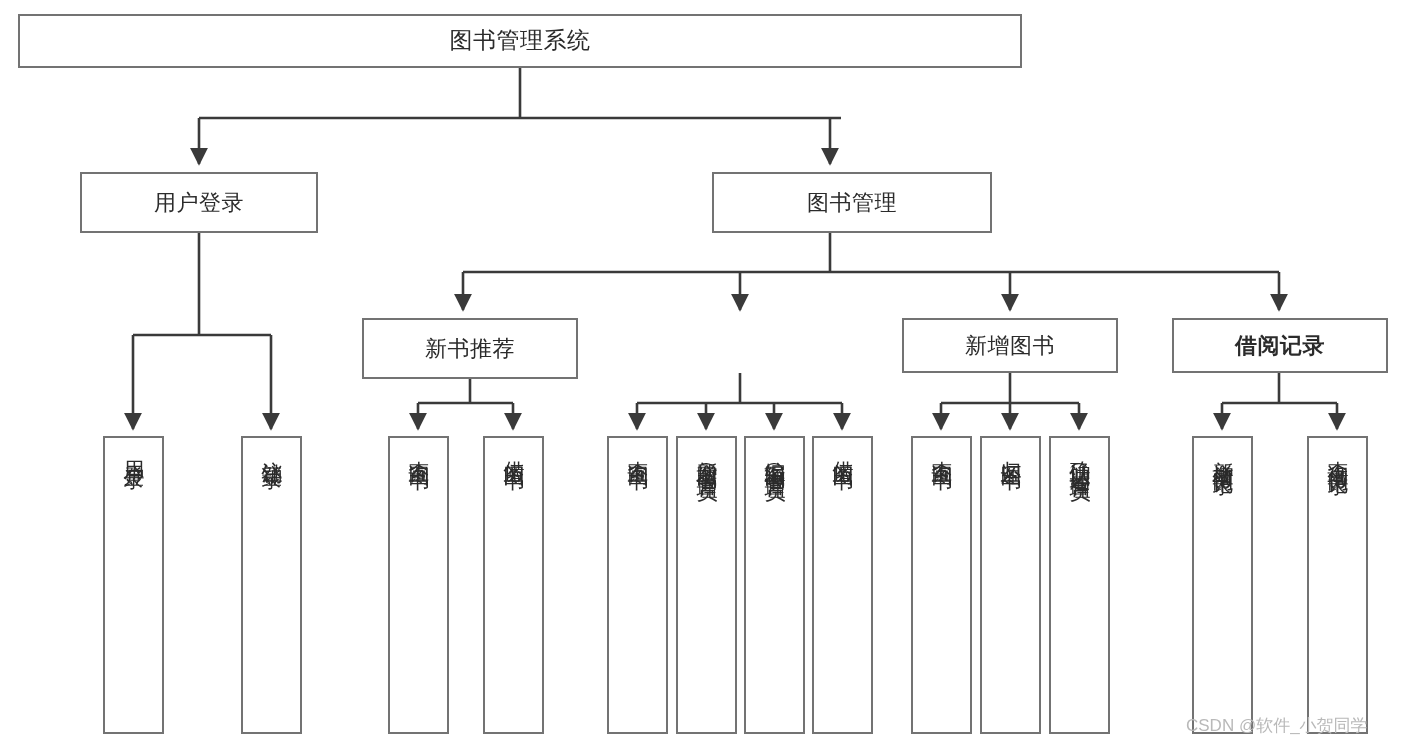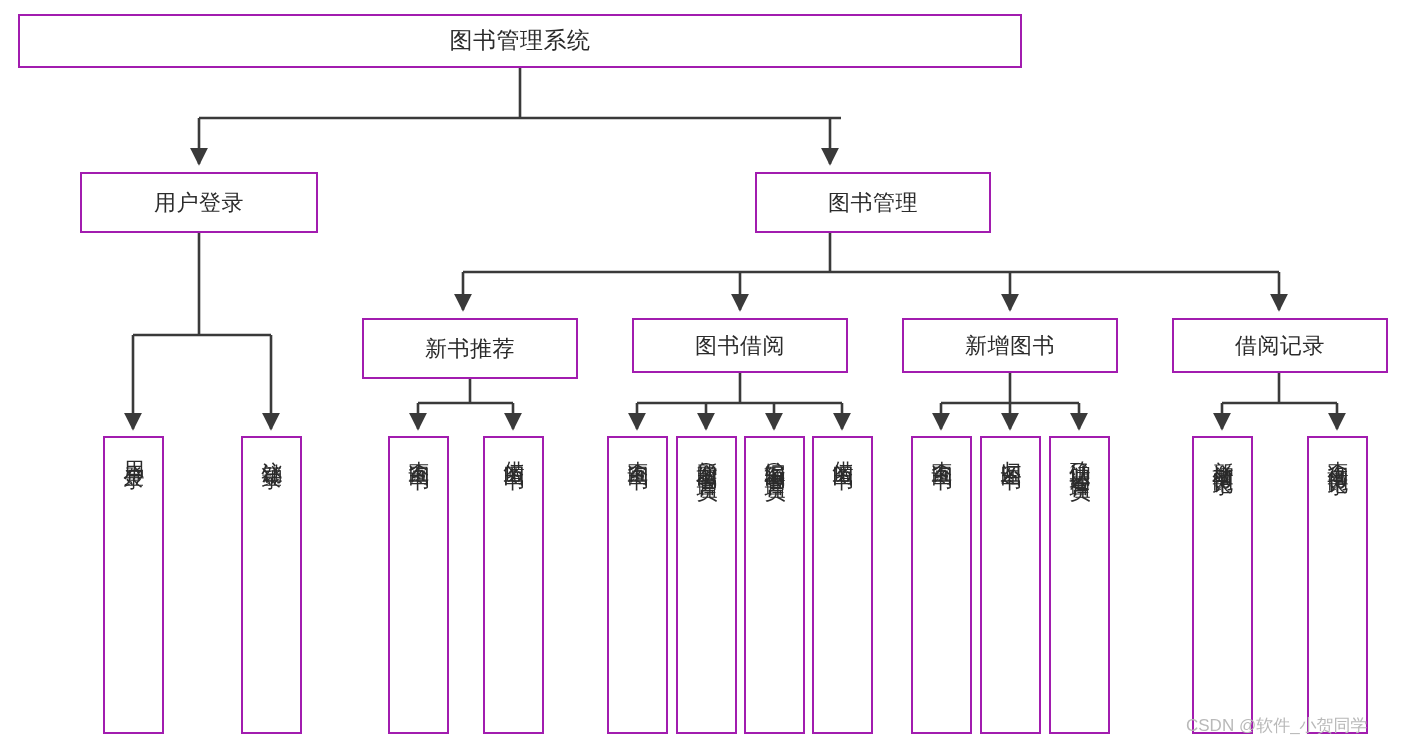--- a/index.html
+++ b/index.html
@@ -23,21 +23,21 @@
     left: 0;
     top: 0;
     width: 1405px;
     height: 747px;
     pointer-events: none;
   }
   .node {
     position: absolute;
     box-sizing: border-box;
     background: #ffffff;
-    border: 2px solid #a21caf;
+    border: 2px solid #737373;
     display: flex;
     align-items: center;
     justify-content: center;
     color: #2b2b2b;
     z-index: 2;
   }
   .node .label {
     display: block;
     text-align: center;
     line-height: 1.18;
@@ -131,34 +131,31 @@
     </g>
   </svg>
 
   <div class="node horiz root" style="left:18px; top:14px; width:1004px; height:54px;">
     <span class="label">图书管理系统</span>
   </div>
 
   <div class="node horiz" style="left:80px; top:172px; width:238px; height:61px;">
     <span class="label">用户登录</span>
   </div>
-  <div class="node horiz" style="left:712px; top:172px; width:236px; height:61px;margin-left:43px;">
+  <div class="node horiz" style="left:712px; top:172px; width:280px; height:61px;">
     <span class="label">图书管理</span>
   </div>
 
   <div class="node horiz" style="left:362px; top:318px; width:216px; height:61px;">
     <span class="label">新书推荐</span>
   </div>
-  <div class="node horiz" style="left:632px; top:318px; width:216px; height:55px;">
-    <span class="label">图书借阅</span>
-  </div>
   <div class="node horiz" style="left:902px; top:318px; width:216px; height:55px;">
     <span class="label">新增图书</span>
   </div>
-  <div class="node horiz" style="left:1172px; top:318px; width:216px; height:55px;">
+  <div class="node horiz" style="left:1172px; top:318px; width:216px; height:55px;font-weight:bold;">
     <span class="label">借阅记录</span>
   </div>
 
   <div class="node vert" style="left:103px; top:436px; width:61px; height:298px;">
     <span class="label">用户登录</span>
   </div>
   <div class="node vert" style="left:241px; top:436px; width:61px; height:298px;">
     <span class="label">注销登录</span>
   </div>
 

